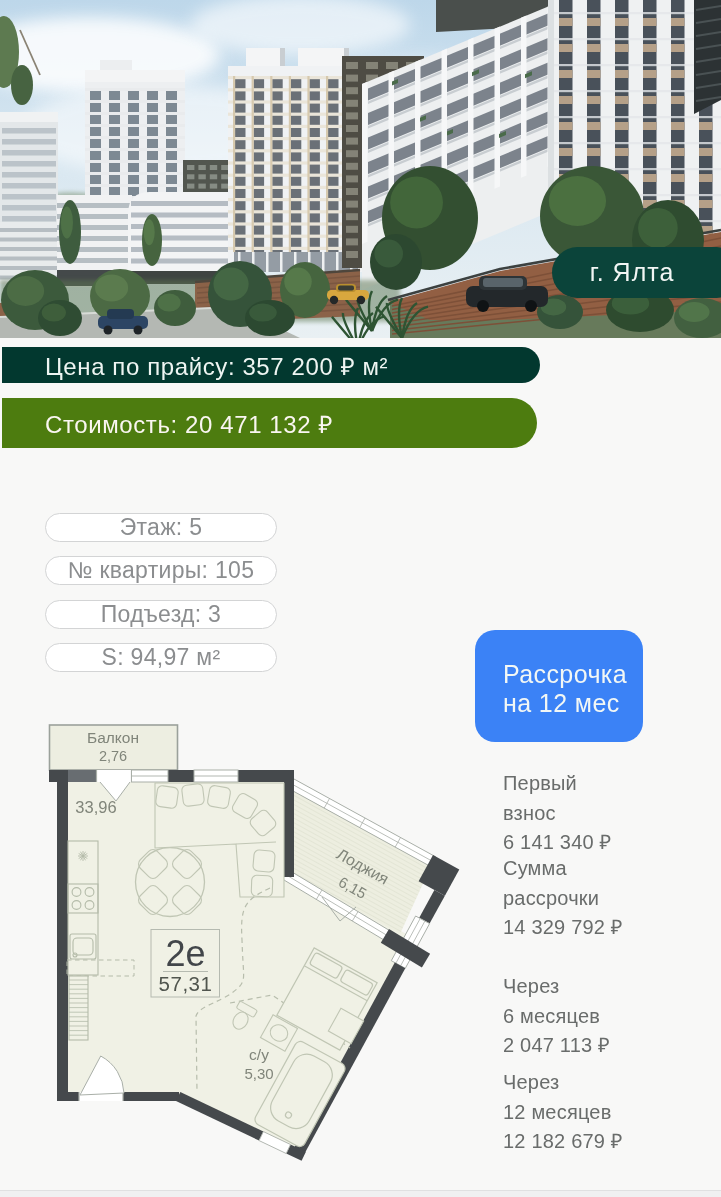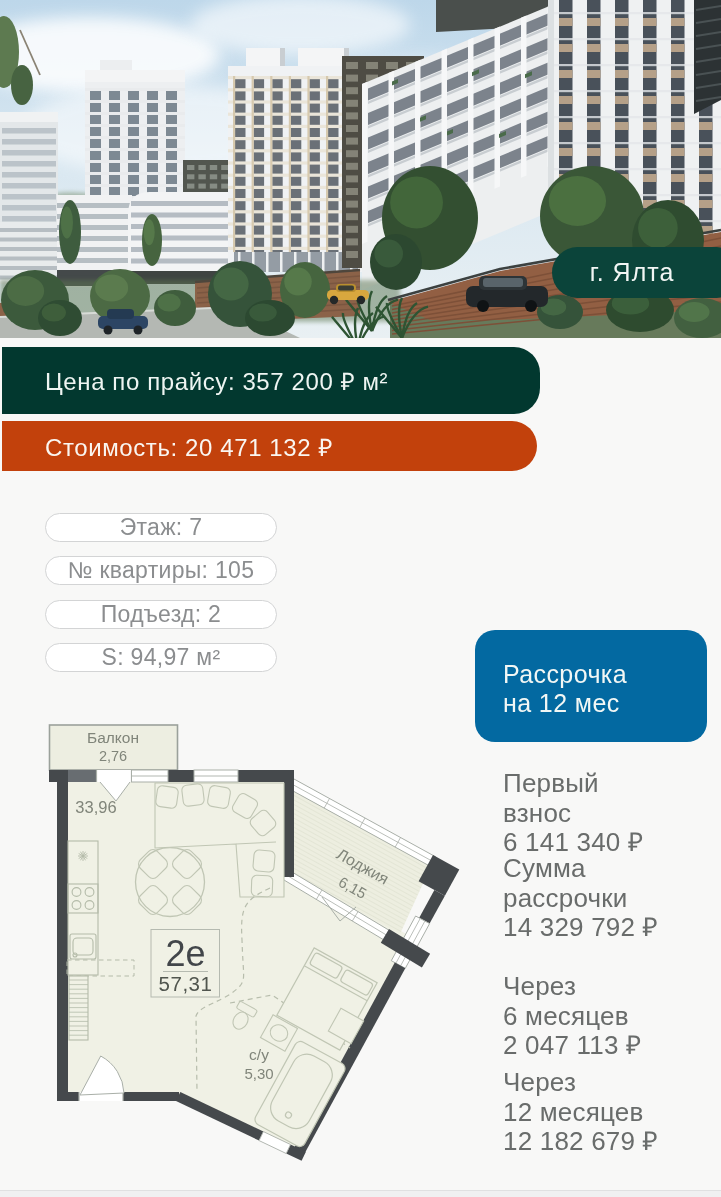--- a/index.html
+++ b/index.html
@@ -1,18 +1,18 @@
 <!DOCTYPE html>
 <html><head><meta charset="utf-8">
 <style>
 html,body{margin:0;padding:0}
 body{width:721px;height:1197px;position:relative;background:#f8f8f7;font-family:"Liberation Sans",sans-serif;overflow:hidden}
 .banner{position:absolute;left:2px;color:#eef5f2;font-size:24px;letter-spacing:0.6px;display:flex;align-items:center;padding-left:43px;box-sizing:border-box}
 .pill{position:absolute;left:45px;width:232px;height:29px;background:#fff;border:1.5px solid #d3d4d5;border-radius:15px;box-sizing:border-box;display:flex;align-items:center;justify-content:center;font-size:23px;color:#8b8d8f;letter-spacing:0.3px}
-.rcol{position:absolute;left:503px;font-size:26px;color:#696c6b;line-height:29.5px;letter-spacing:0.2px}
+.rcol{position:absolute;left:503px;font-size:20px;color:#696c6b;line-height:29.5px;letter-spacing:0.2px}
 </style></head>
 <body>
 
 <svg width="721" height="338" viewBox="0 0 721 338" style="position:absolute;left:0;top:0">
 <defs>
 <linearGradient id="sky" x1="0" y1="0" x2="0" y2="1">
 <stop offset="0" stop-color="#bdd7ea"></stop>
         <stop offset="0.45" stop-color="#d8e7f1"></stop>
         <stop offset="1" stop-color="#e9f0f3"></stop>
 </linearGradient>
@@ -509,33 +509,33 @@
       <rect x="479" y="276" width="48" height="14" rx="5" fill="#2d3437"></rect>
       <rect x="483" y="278" width="40" height="9" rx="3" fill="#59646a"></rect>
       <circle cx="483" cy="306" r="6" fill="#0f1315"></circle>
       <circle cx="531" cy="306" r="6" fill="#0f1315"></circle>
     </g>
 
 <rect x="552" y="247" width="190" height="51" rx="25.5" fill="#0b443a"></rect>
 <text x="632" y="281" text-anchor="middle" font-size="25" fill="#f2f6f4" letter-spacing="1">г. Ялта</text>
 </svg>
 
-<div class="banner" style="top:347px;width:538px;height:67px;background:#02382f;border-radius:0 26px 26px 0">Цена по прайсу: 357 200 ₽ м²</div>
-
-<div class="banner" style="top:421px;width:535px;height:50px;background:#c2410c;border-radius:0 25px 25px 0;color:#faf6f1">Стоимость: 20 471 132 ₽</div>
-
-<div class="pill" style="top:513px">Этаж: 7</div>
+<div class="banner" style="top:347px;width:538px;height:36px;background:#02382f;border-radius:0 26px 26px 0">Цена по прайсу: 357 200 ₽ м²</div>
+
+<div class="banner" style="top:398px;width:535px;height:50px;background:#4d7c0f;border-radius:0 25px 25px 0;color:#faf6f1">Стоимость: 20 471 132 ₽</div>
+
+<div class="pill" style="top:513px">Этаж: 5</div>
 
 <div class="pill" style="top:556px">№ квартиры: 105</div>
 
-<div class="pill" style="top:600px">Подъезд: 2</div>
+<div class="pill" style="top:600px">Подъезд: 3</div>
 
 <div class="pill" style="top:643px">S: 94,97 м²</div>
 
-<div style="position:absolute;left:475px;top:630px;width:232px;height:112px;background:#0369a1;border-radius:20px;box-sizing:border-box;padding:30px 0 0 28px;color:#f2f7f5;font-size:25px;line-height:28.5px;letter-spacing:0.4px">Рассрочка<br>на 12 мес</div>
+<div style="position:absolute;left:475px;top:630px;width:168px;height:112px;background:#3b82f6;border-radius:20px;box-sizing:border-box;padding:30px 0 0 28px;color:#f2f7f5;font-size:25px;line-height:28.5px;letter-spacing:0.4px">Рассрочка<br>на 12 мес</div>
 
 <svg width="440" height="470" viewBox="40 708 440 470" style="position:absolute;left:40px;top:708px" font-family="Liberation Sans, sans-serif">
 <defs>
       <pattern id="hatch" width="4" height="4" patternUnits="userSpaceOnUse" patternTransform="rotate(28.7)">
         <rect width="4" height="4" fill="#edeee0"></rect>
         <line x1="0" y1="0" x2="4" y2="0" stroke="#dcdfcd" stroke-width="1.1"></line>
       </pattern>
     </defs>
 
 <path d="M68,782 L294,782 L294,870 L390,925 L410,936 L291,1153 L180,1095 L68,1095 Z" fill="#f0f1e5"></path>

